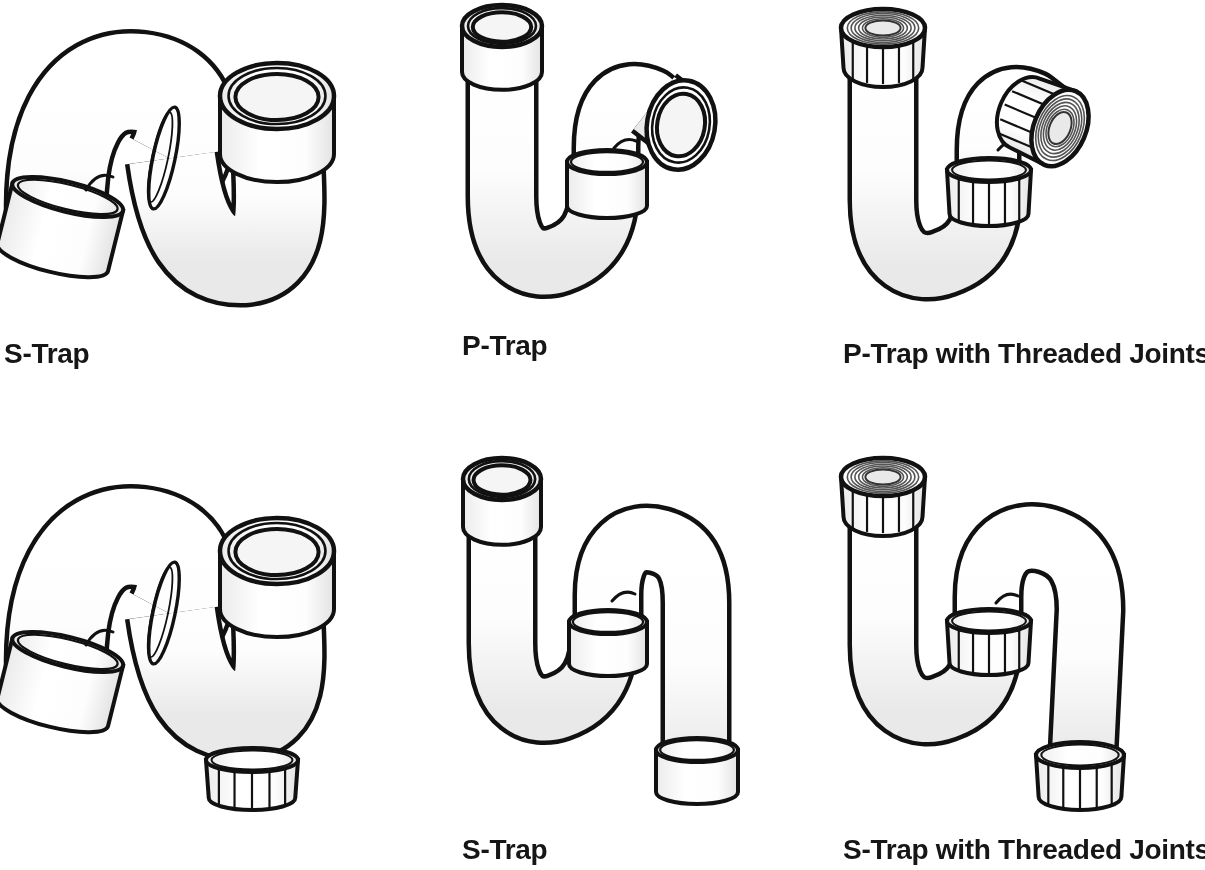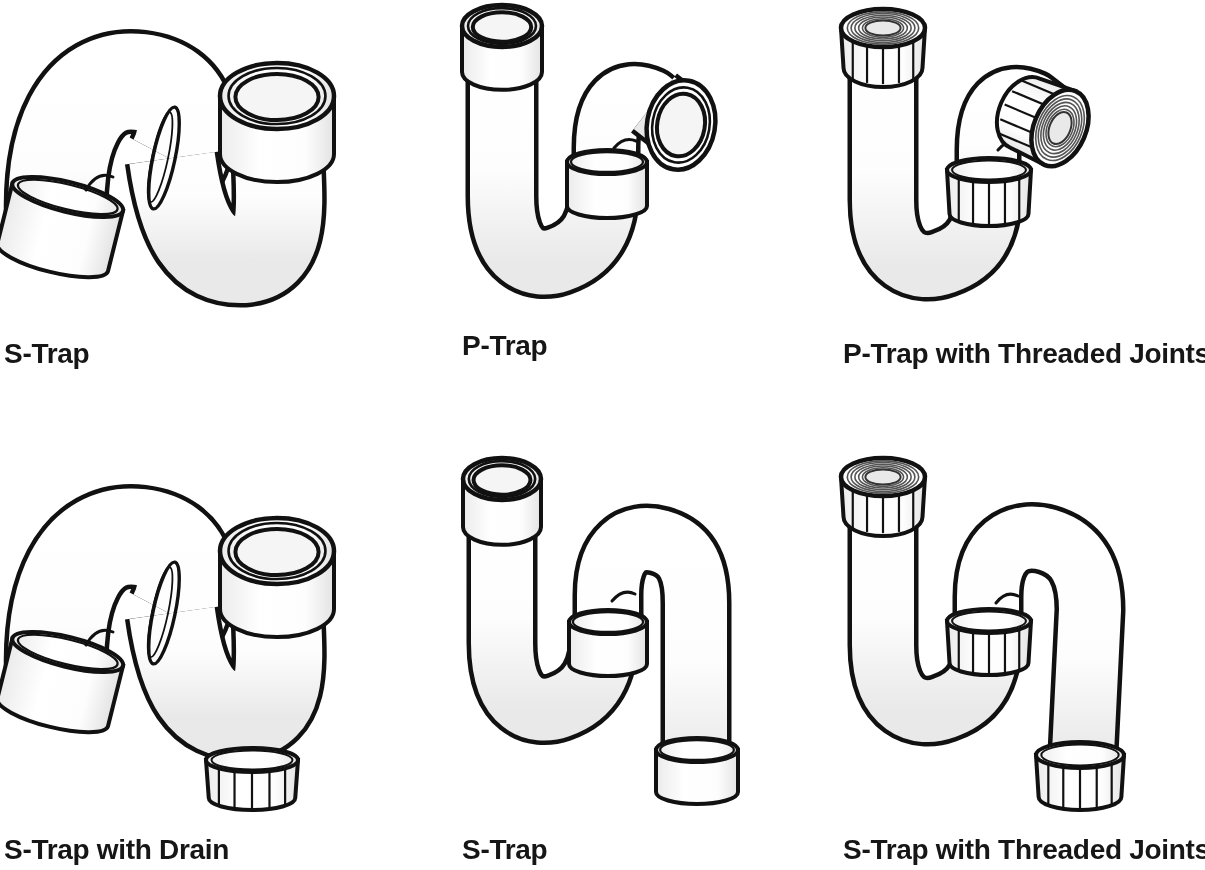--- a/index.html
+++ b/index.html
@@ -162,21 +162,20 @@
         <path d="M206,305 L208.76,343 A43.239999999999995,12 0 0 0 295.24,343 L298,305 Z" fill="url(#cg)" stroke="#111111" stroke-width="4"></path>
         <line x1="218.88" y1="308" x2="218.88" y2="350.0785354417422" stroke="#111111" stroke-width="2.2"></line>
         <line x1="234.52" y1="308" x2="234.52" y2="352.4348621611553" stroke="#111111" stroke-width="2.2"></line>
         <line x1="252" y1="308" x2="252" y2="353.2" stroke="#111111" stroke-width="2.2"></line>
         <line x1="269.48" y1="308" x2="269.48" y2="352.4348621611553" stroke="#111111" stroke-width="2.2"></line>
         <line x1="285.12" y1="308" x2="285.12" y2="350.0785354417422" stroke="#111111" stroke-width="2.2"></line>
         <ellipse cx="252" cy="305" rx="46" ry="12" fill="url(#cg)" stroke="#111111" stroke-width="4"></ellipse>
         <ellipse cx="252" cy="305" rx="40.48" ry="9.600000000000001" fill="none" stroke="#111111" stroke-width="2"></ellipse>
       </svg>
   </div>
-  <div class="caption" style="left:4px;top:834px">S-Trap with Drain</div>
 
   <div class="fig" style="left:440px;top:445px">
     <svg id="fig4" width="360" height="385" viewBox="0 0 360 385">
         <path d="M62,58 L62,198 C62,262 96,270 119,262 C151,251 164,226 164,188" fill="none" stroke="#111111" stroke-width="71" stroke-linejoin="round"></path>
         <path d="M62,58 L62,198 C62,262 96,270 119,262 C151,251 164,226 164,188" fill="none" stroke="url(#pg)" stroke-width="62" stroke-linejoin="round"></path>
         <path d="M168,205 L168,150 C168,104 192,88 220,96 C248,104 256,126 256,158 L256,316" fill="none" stroke="#111111" stroke-width="71" stroke-linejoin="round"></path>
         <path d="M168,205 L168,150 C168,104 192,88 220,96 C248,104 256,126 256,158 L256,316" fill="none" stroke="url(#pg)" stroke-width="62" stroke-linejoin="round"></path>
         <path d="M172,156 Q183,143 195,149" fill="none" stroke="#111111" stroke-width="3" stroke-linecap="round"></path>
         <path d="M23,34 L23,82 A39,17.849999999999998 0 0 0 101,82 L101,34 Z" fill="url(#cg)" stroke="#111111" stroke-width="4"></path>
         <ellipse cx="62" cy="34" rx="39" ry="21" fill="url(#cg)" stroke="#111111" stroke-width="4.5"></ellipse>

